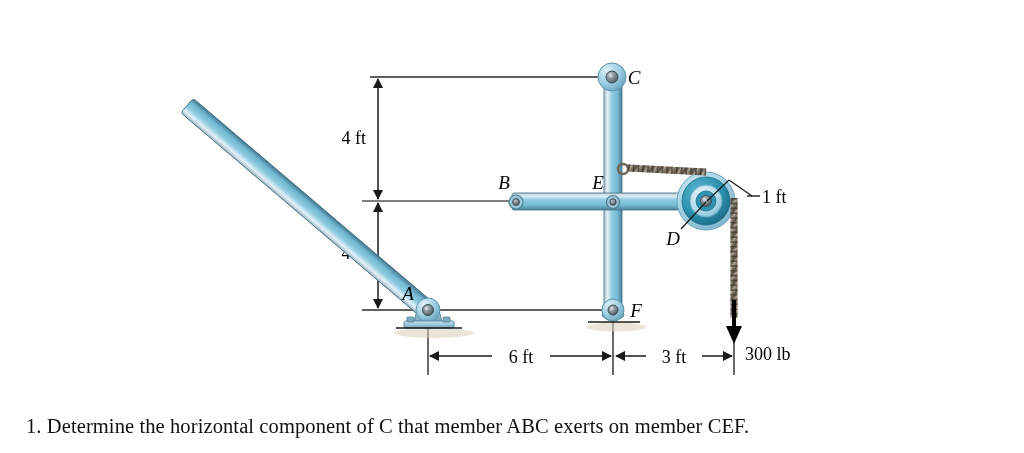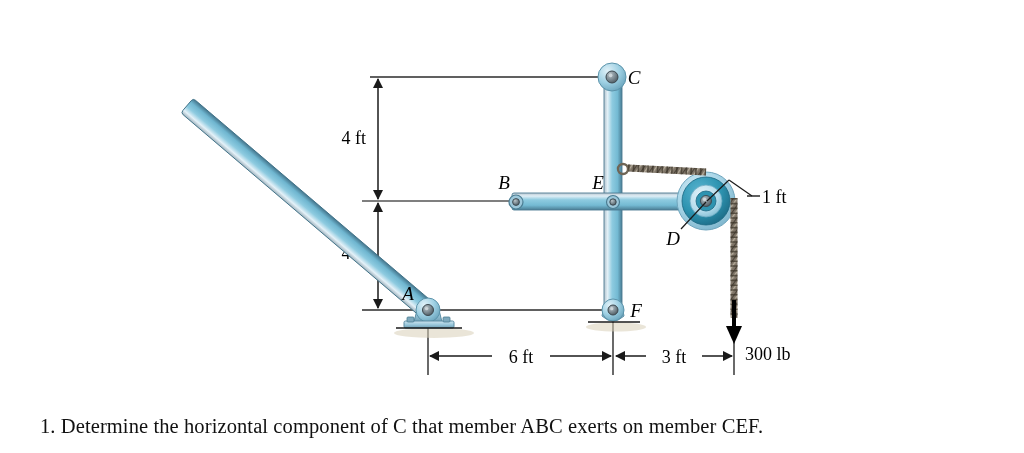--- a/index.html
+++ b/index.html
@@ -47,21 +47,21 @@
     fill: #000000;
   }
   #question-line {
     position: absolute;
     left: 0;
     top: 404px;
     width: 1024px;
     height: 46px;
     display: flex;
     align-items: center;
-    padding-left: 40px;
+    padding-left: 26px;
     box-sizing: border-box;
     font-family: "Liberation Serif", serif;
     font-size: 20.5px;
     line-height: 1.25;
     color: #111111;
     letter-spacing: 0.1px;
     white-space: nowrap;
   }
 </style>
 </head>

